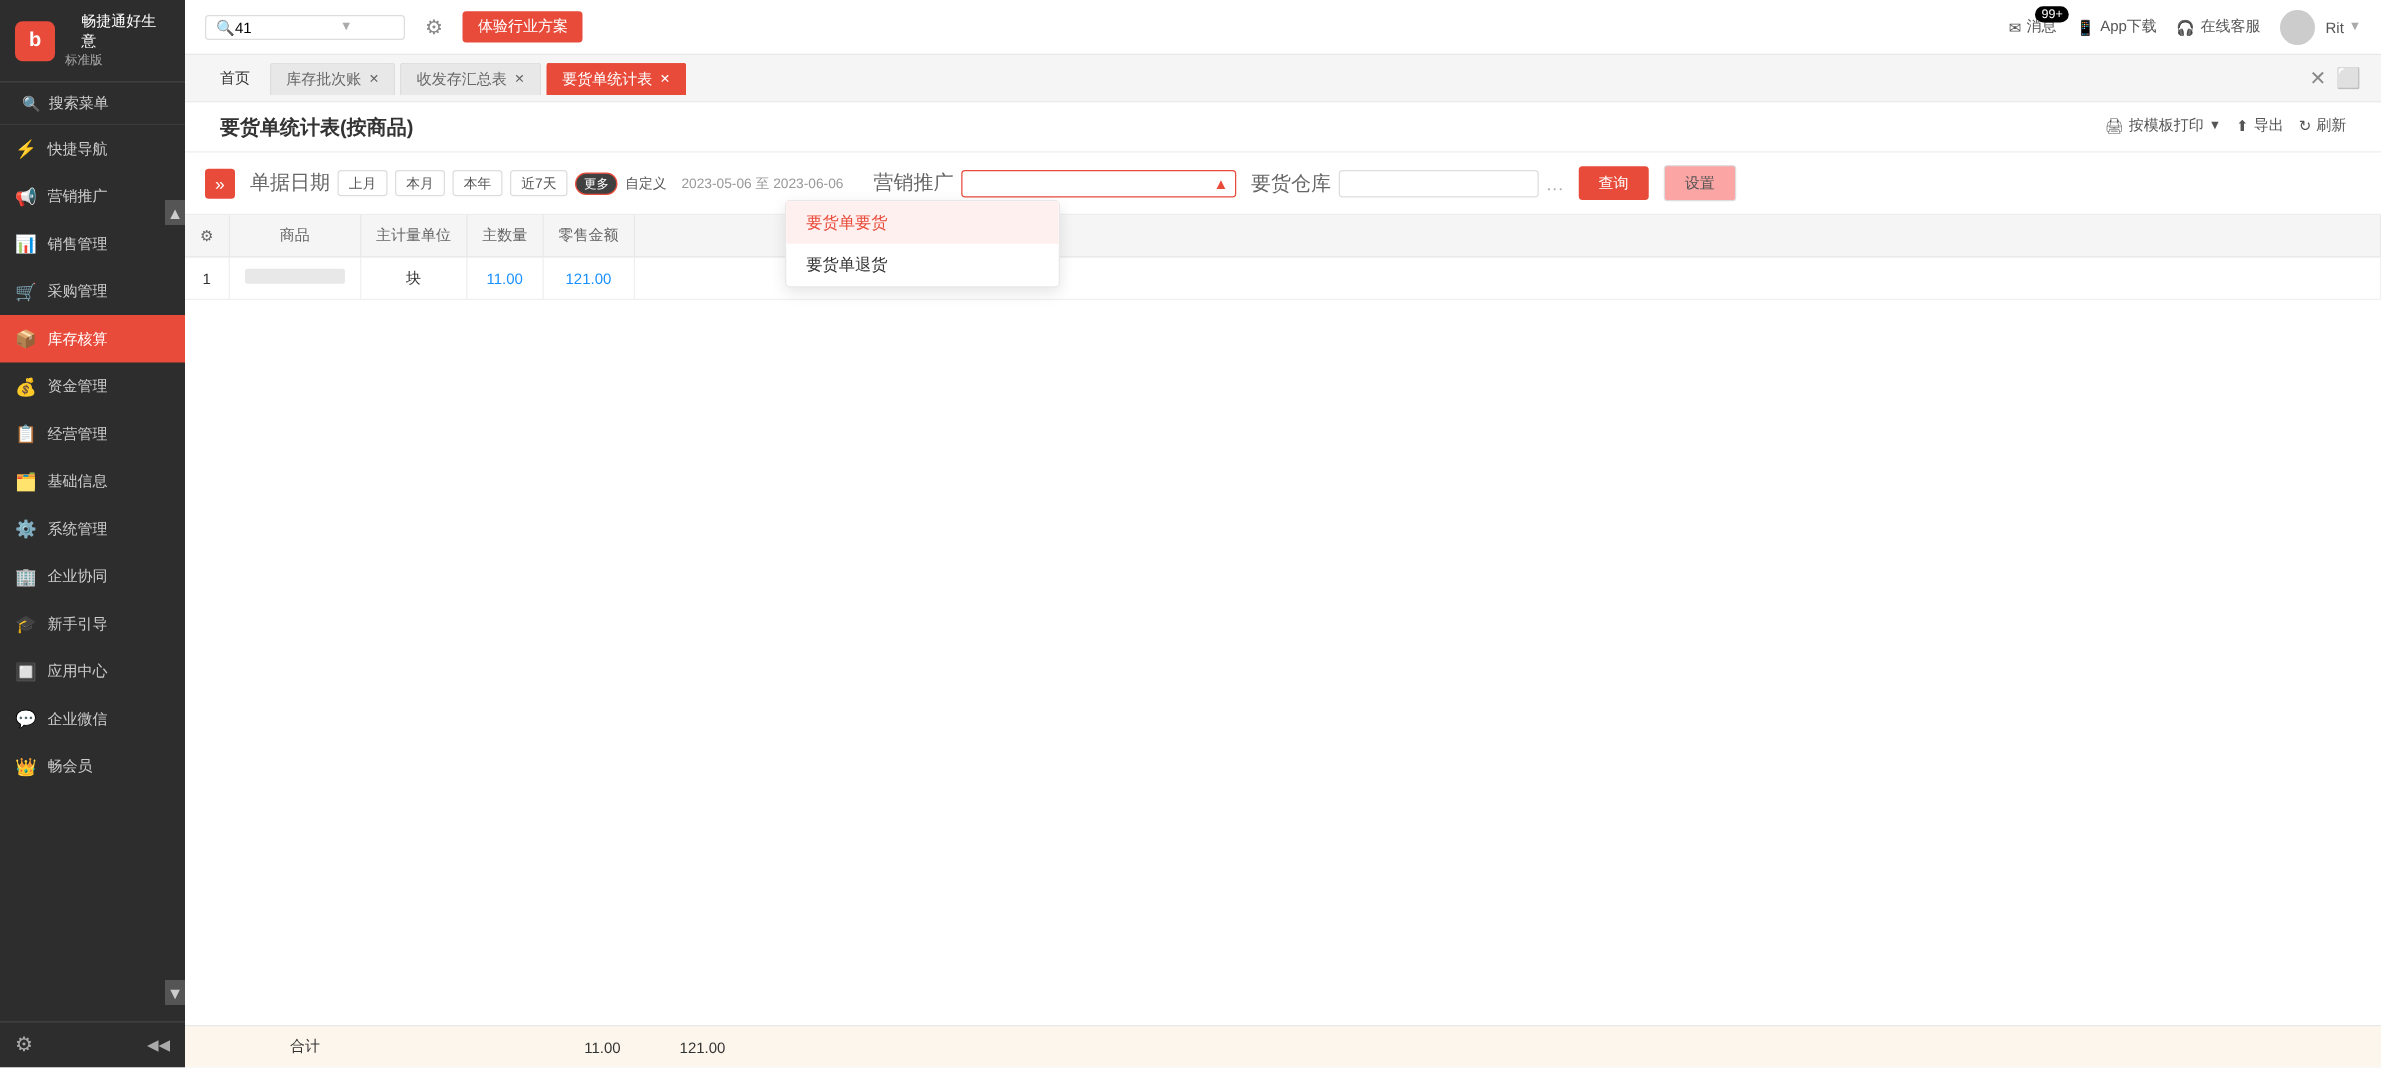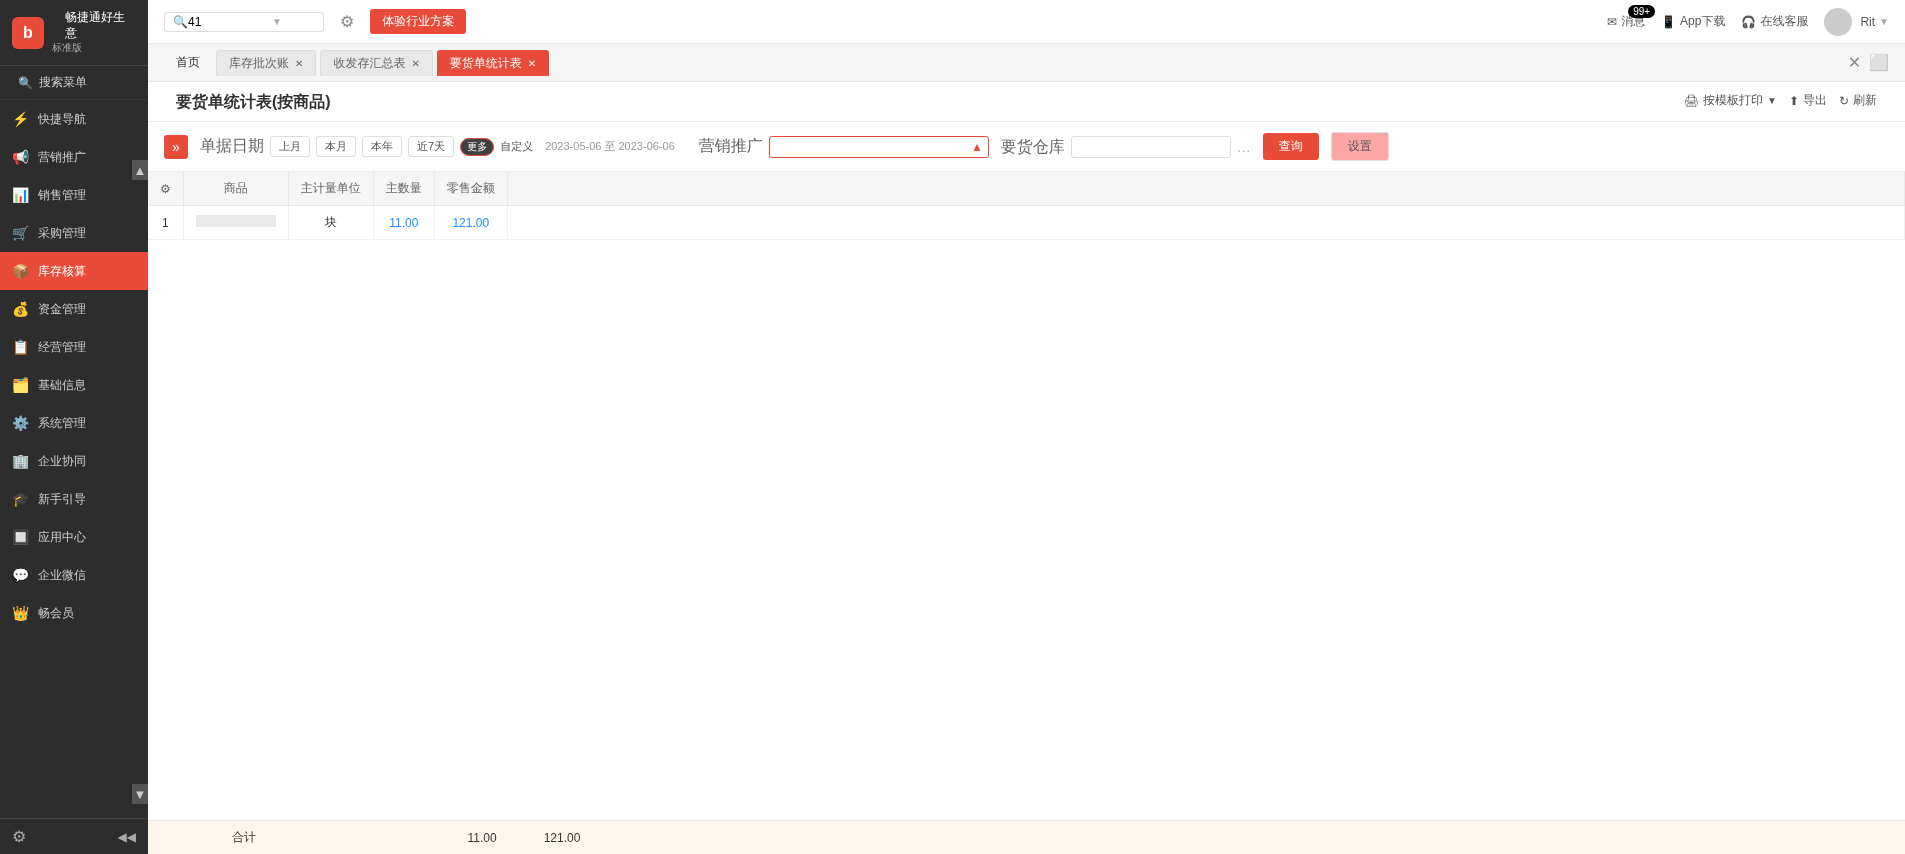--- a/index.html
+++ b/index.html
@@ -285,20 +285,24 @@
 
       <div class="warehouse-group">
         <span class="filter-label">要货仓库</span>
         <input type="text" class="warehouse-input" value="" style="">
         <span class="warehouse-more">···</span>
       </div>
 
       <button class="query-btn">查询</button>
       <button class="settings-btn">设置</button>
 
+      <div class="dropdown-menu" style="top:38px; left:480px;">
+        <div class="dropdown-item selected">要货单要货</div>
+        <div class="dropdown-item">要货单退货</div>
+      </div>
     </div>
 
     <div class="table-wrap">
       <table>
         <thead>
           <tr>
             <th class="th-settings">⚙</th>
             <th>商品</th>
             <th>主计量单位</th>
             <th>主数量</th>

